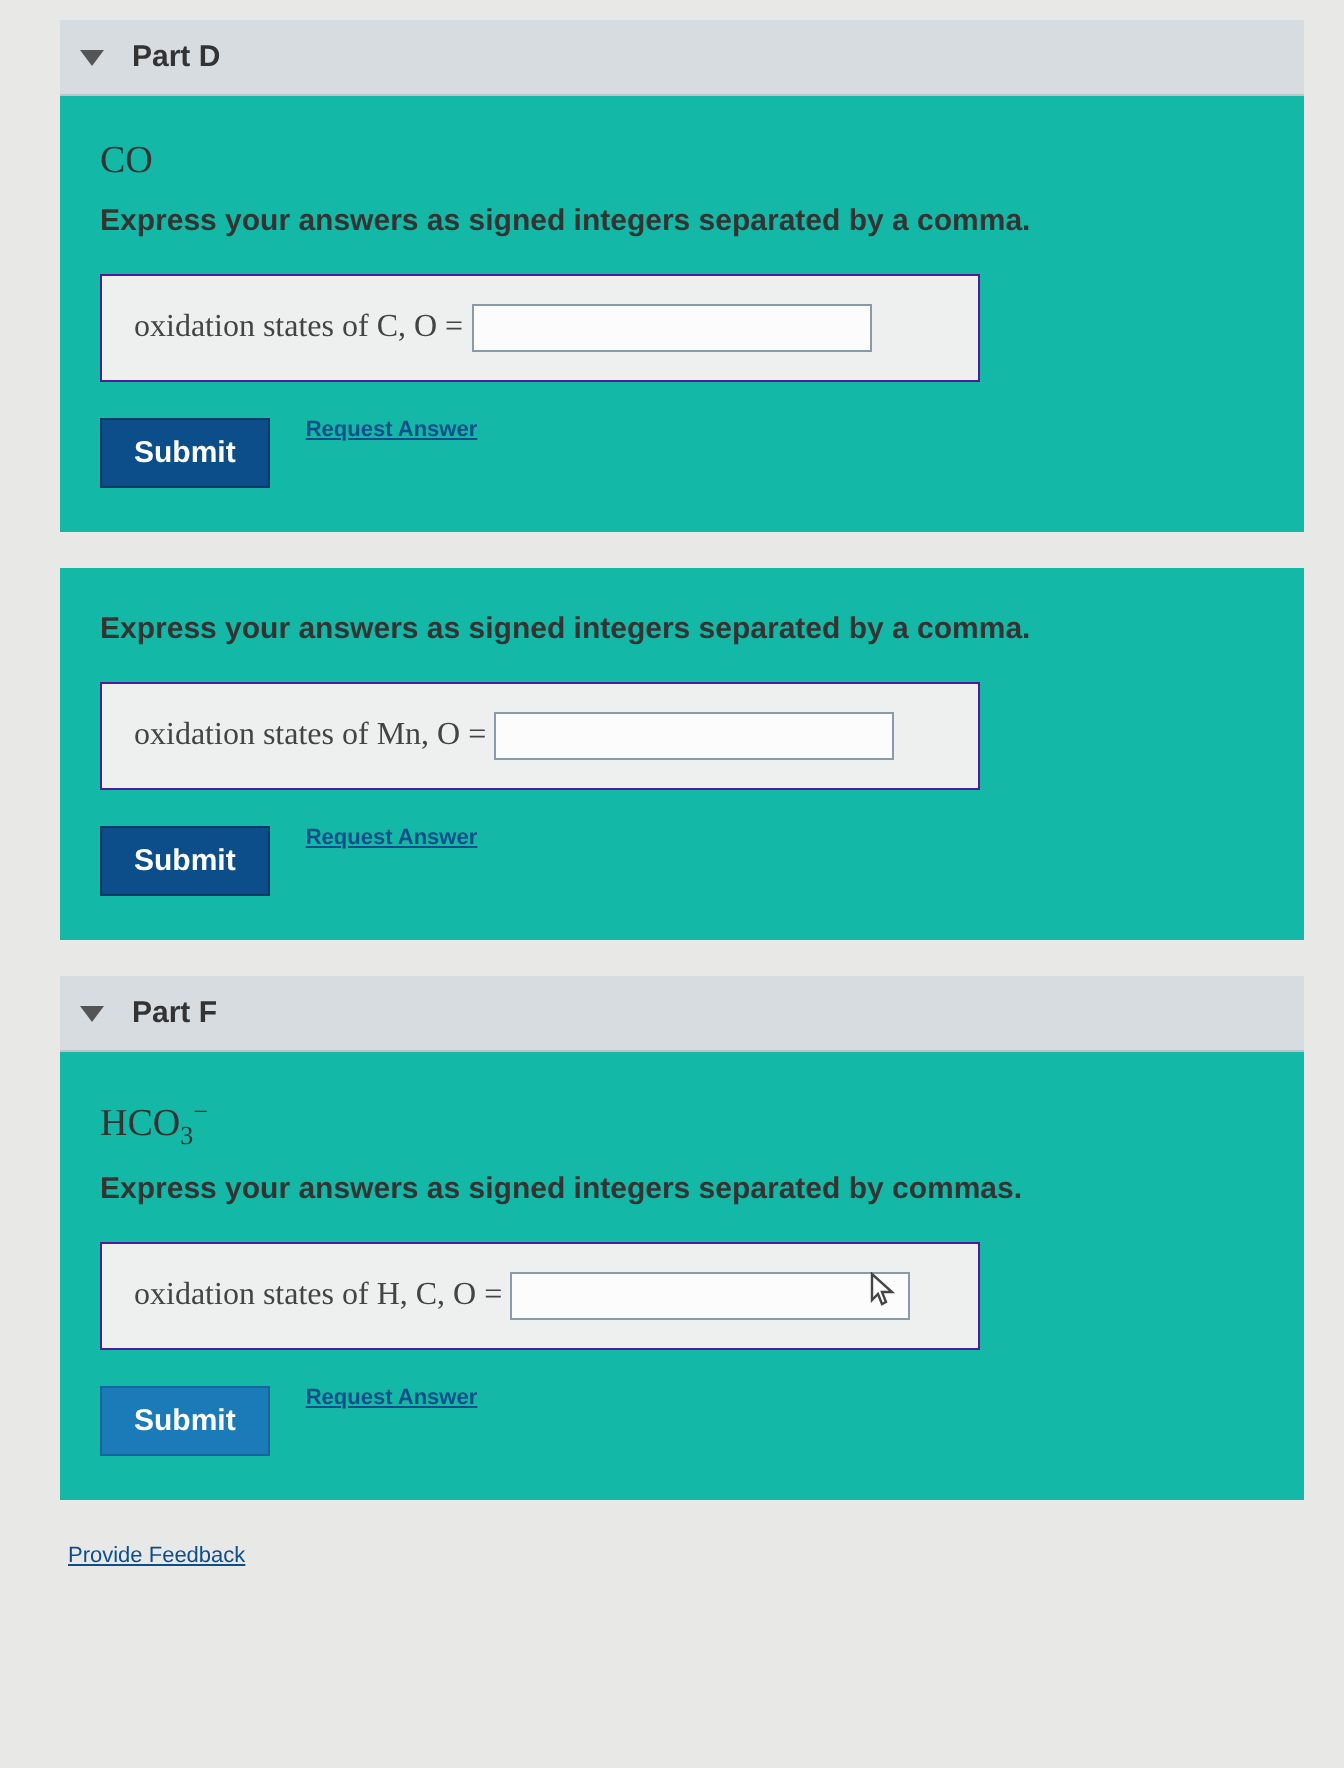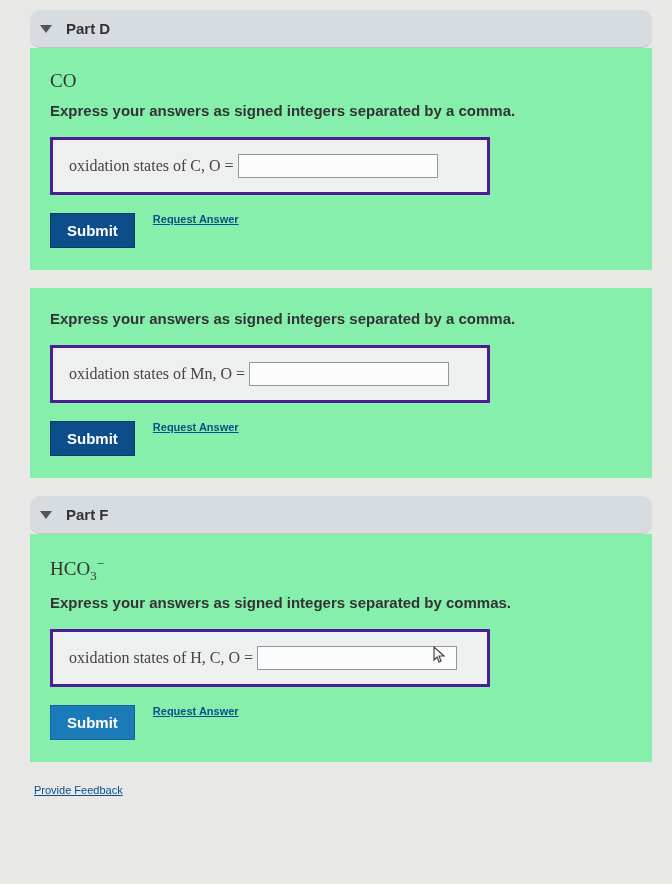--- a/index.html
+++ b/index.html
@@ -21,49 +21,48 @@
   }
   .part-header {
     background: #d7dce0;
     padding: 10px 12px 10px 0;
     display: flex;
     align-items: center;
     gap: 14px;
     font-weight: bold;
     color: #333;
     border-bottom: 1px solid #c0c4c8;
-    border-radius: 10px;
   }
   .chevron {
     margin-left: 10px;
     width: 0; height: 0;
     border-left: 6px solid transparent;
     border-right: 6px solid transparent;
     border-top: 8px solid #555;
   }
   .part-body {
-    background: #86efac;
+    background: #14b8a6;
     padding: 22px 20px 22px 20px;
   }
   .formula {
     font-family: Georgia, 'Times New Roman', serif;
     font-size: 19px;
     margin-bottom: 10px;
     color: #333;
   }
   .formula sub { font-size: 13px; }
   .formula sup { font-size: 13px; }
   .instr {
     font-weight: bold;
     font-size: 15px;
     color: #333;
     margin-bottom: 18px;
   }
   .answer-box {
-    border: 3px solid #4c1d95;
+    border: 1px solid #4c1d95;
     background: #eef0ef;
     padding: 14px 16px;
     margin-bottom: 18px;
     display: flex;
     align-items: center;
     flex-wrap: wrap;
     gap: 4px;
     width: fit-content;
     min-width: 440px;
   }

